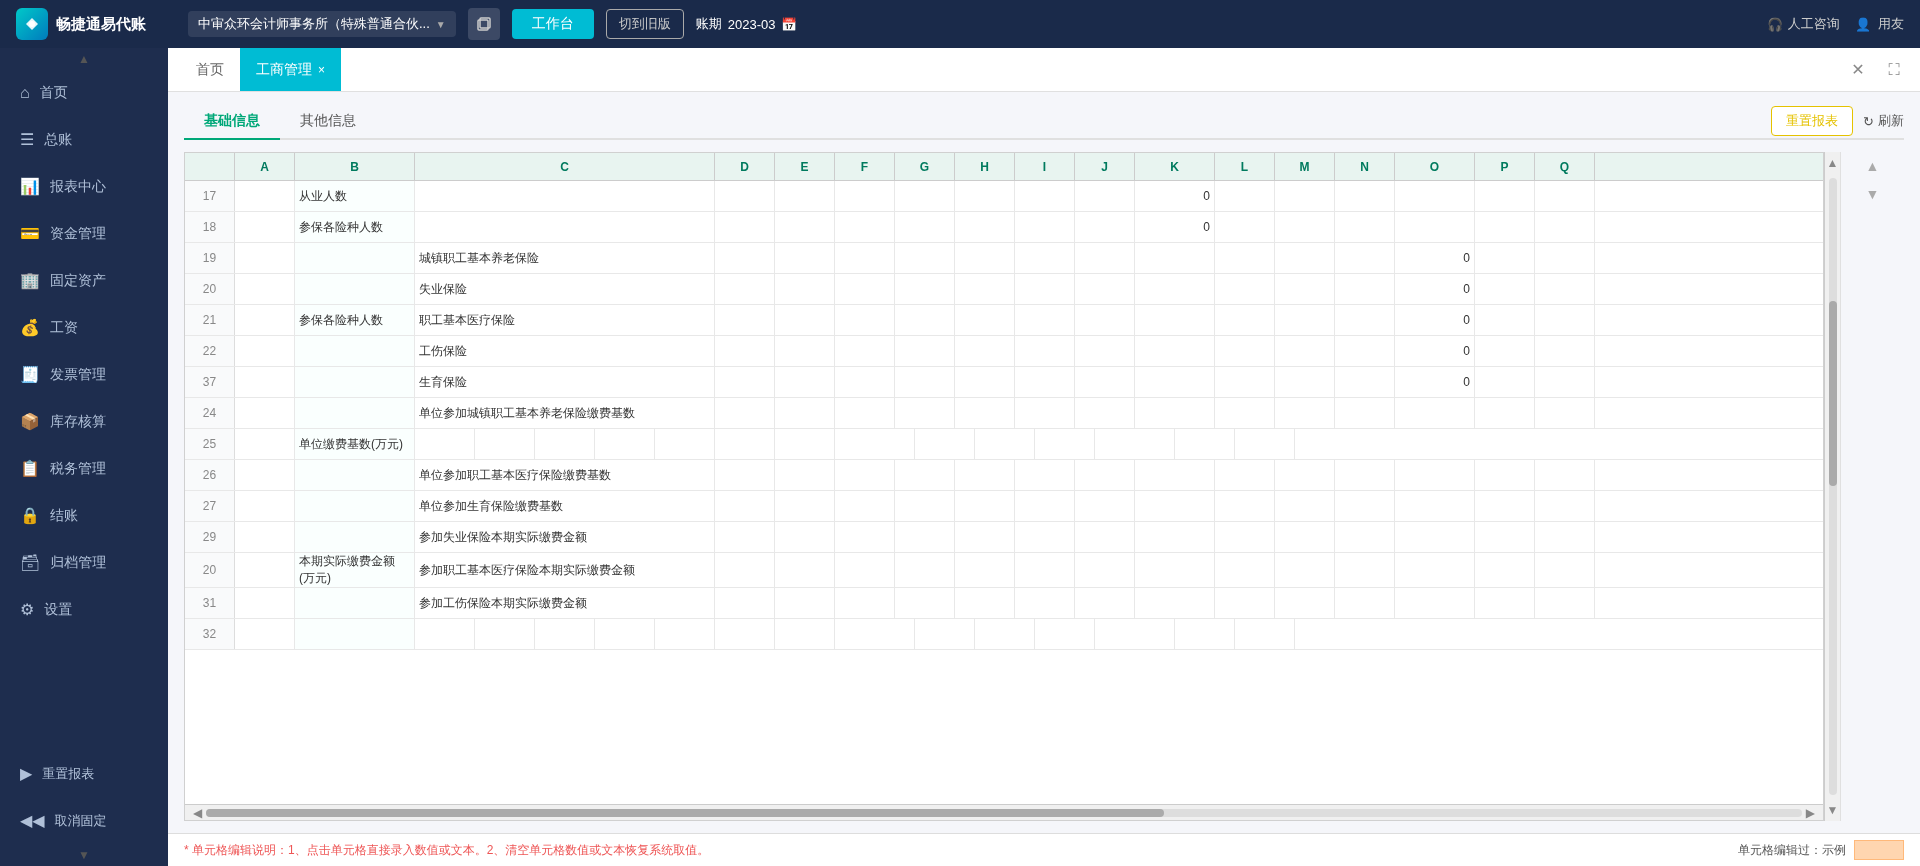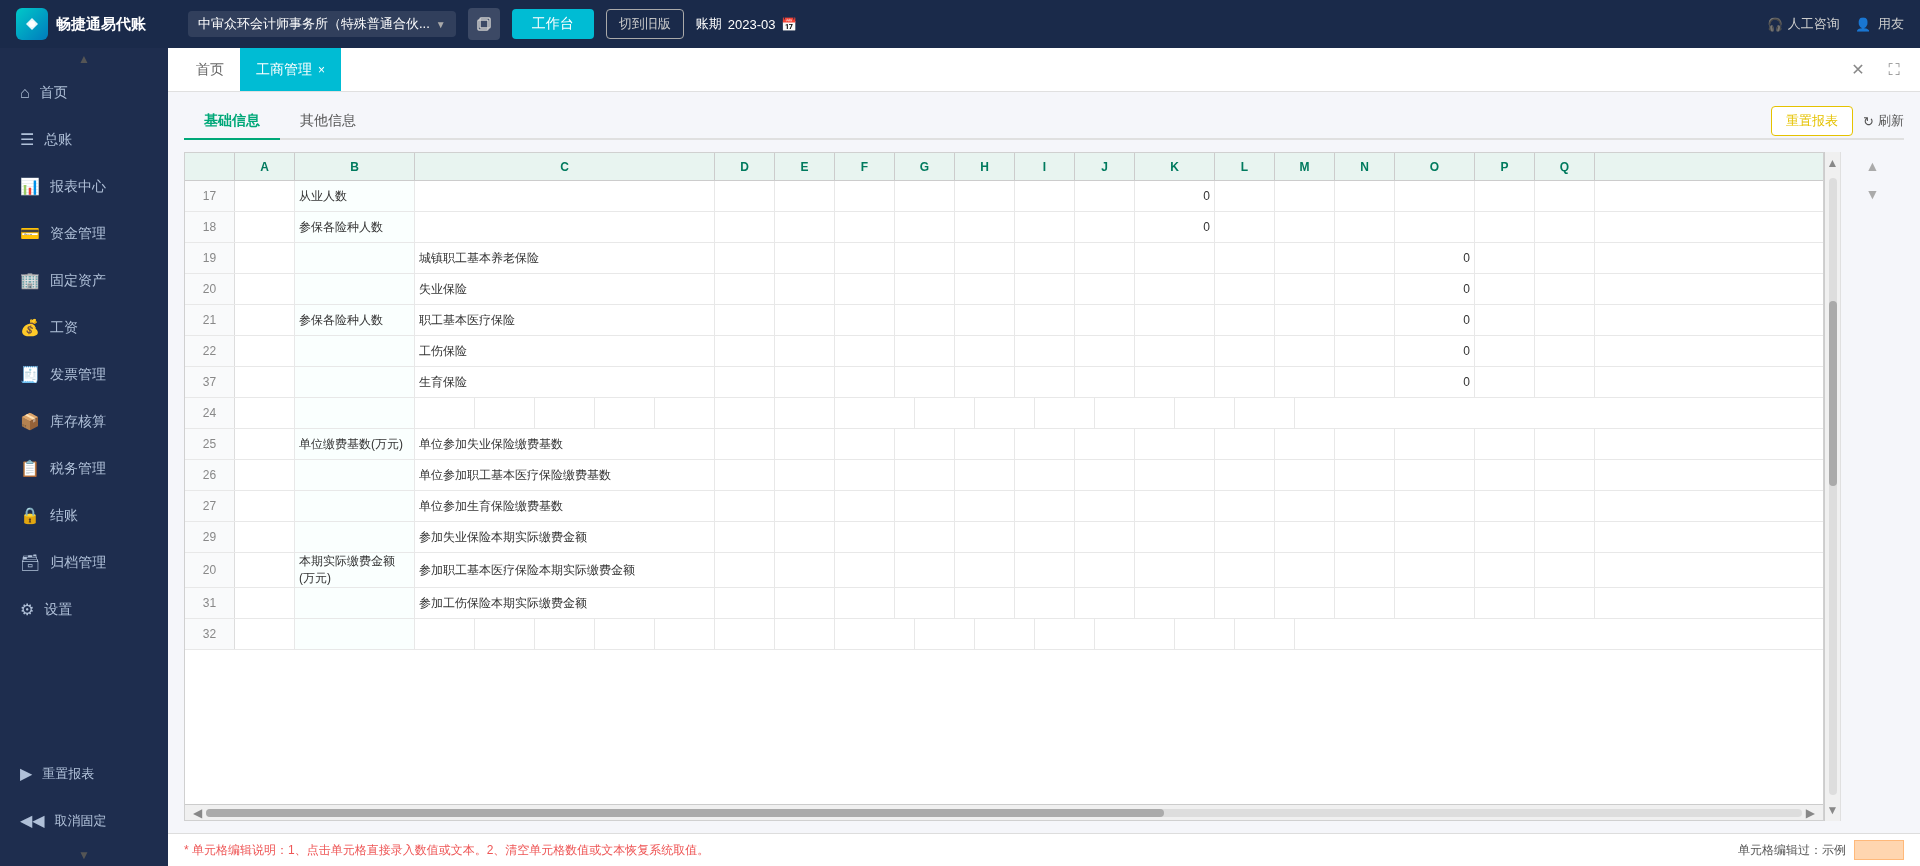--- a/index.html
+++ b/index.html
@@ -411,40 +411,40 @@
     <div class="cell" style="width:60px"></div>
     <div class="cell" style="width:60px"></div>
     <div class="cell cell-right" style="width:80px">0</div>
     <div class="cell" style="width:60px"></div>
     <div class="cell" style="width:60px"></div>
   </div>
               <div class="sheet-row">
     <div class="row-num">24</div>
     <div class="cell" style="width:60px"></div>
     <div class="cell cell-merged" style="width:120px"></div>
+    <div class="cell" style="width:300px">单位参加城镇职工基本养老保险缴费基数</div>
     <div class="cell" style="width:60px"></div>
     <div class="cell" style="width:60px"></div>
     <div class="cell" style="width:60px"></div>
     <div class="cell" style="width:60px"></div>
     <div class="cell" style="width:60px"></div>
     <div class="cell" style="width:60px"></div>
     <div class="cell" style="width:60px"></div>
     <div class="cell cell-right" style="width:80px"></div>
     <div class="cell" style="width:60px"></div>
     <div class="cell" style="width:60px"></div>
     <div class="cell" style="width:60px"></div>
     <div class="cell cell-right" style="width:80px"></div>
     <div class="cell" style="width:60px"></div>
     <div class="cell" style="width:60px"></div>
   </div>
               <div class="sheet-row">
     <div class="row-num">25</div>
     <div class="cell" style="width:60px"></div>
     <div class="cell cell-merged" style="width:120px">单位缴费基数(万元)</div>
-    <div class="cell" style="width:300px">单位参加失业保险缴费基数</div>
     <div class="cell" style="width:60px"></div>
     <div class="cell" style="width:60px"></div>
     <div class="cell" style="width:60px"></div>
     <div class="cell" style="width:60px"></div>
     <div class="cell" style="width:60px"></div>
     <div class="cell" style="width:60px"></div>
     <div class="cell" style="width:60px"></div>
     <div class="cell cell-right" style="width:80px"></div>
     <div class="cell" style="width:60px"></div>
     <div class="cell" style="width:60px"></div>

